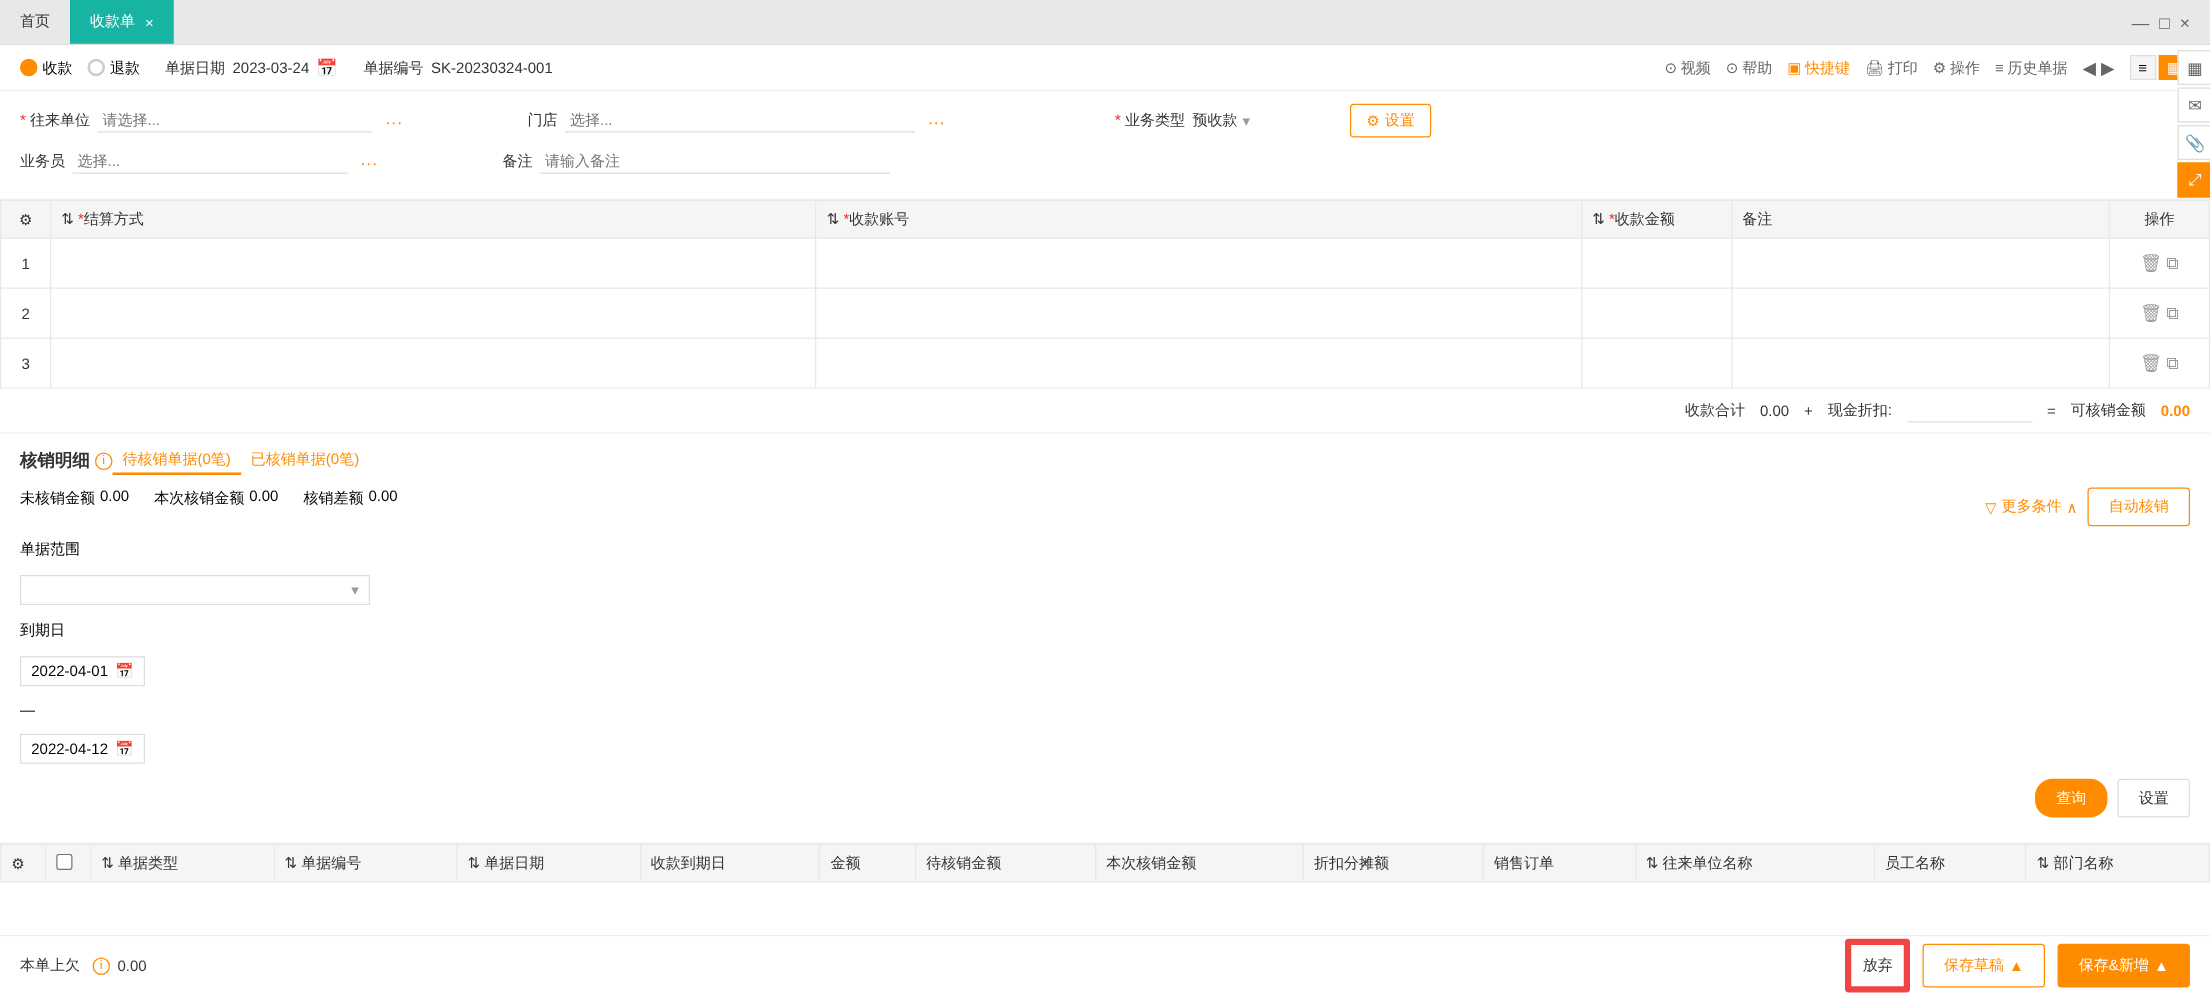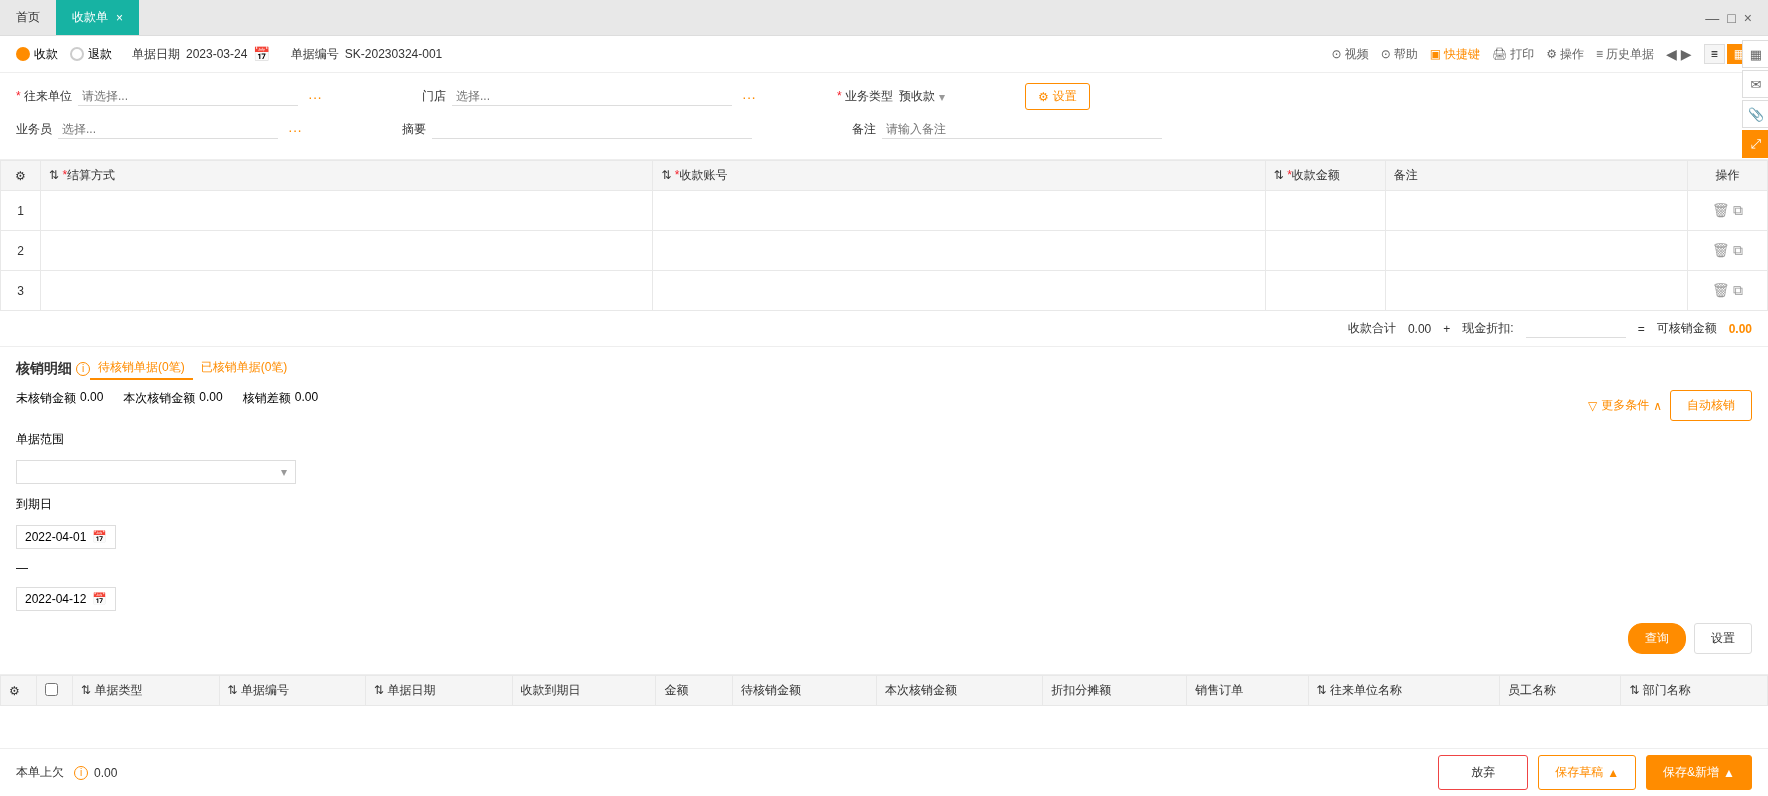--- a/index.html
+++ b/index.html
@@ -140,21 +140,21 @@
     
     .footer {
       display: flex; align-items: center; justify-content: space-between;
       padding: 10px 16px; background: #fff; border-top: 1px solid #eee;
       height: 48px;
       gap: 44px;
     }
     .footer-left { display: flex; align-items: center; gap: 6px; color: #333; }
     .footer-right { display: flex; align-items: center; gap: 10px; }
     .btn-discard {
-      padding: 8px 32px; background: #fff; border: 1px solid #ef4444;
+      padding: 8px 9px; background: #fff; border: 5px solid #ef4444;
       color: #333; cursor: pointer; border-radius: 3px; font-size: 13px;
     }
     .btn-save-draft {
       padding: 8px 16px; background: #fff; border: 1px solid #ff8c00;
       color: #ff8c00; cursor: pointer; border-radius: 3px; font-size: 13px;
       display: flex; align-items: center; gap: 4px;
     }
     .btn-save-new {
       padding: 8px 16px; background: #ff8c00; border: 1px solid #ff8c00;
       color: #fff; cursor: pointer; border-radius: 3px; font-size: 13px;
@@ -264,41 +264,37 @@
       <div class="form-field">
         <span class="field-label"><span class="required">*</span> <span>往来单位</span></span>
         <input class="field-input" style="min-width: 220px;" placeholder="请选择...">
         <span class="field-more">···</span>
       </div>
       <div class="form-field" style="margin-left:80px;">
         <span class="field-label"><span>门店</span></span>
         <input class="field-input" style="min-width: 280px;" placeholder="选择...">
         <span class="field-more">···</span>
       </div>
-      <div class="form-field" style="margin-left:61px;">
+      <div class="form-field" style="margin-left:116px;">
         <span class="field-label"><span class="required">*</span> <span>业务类型</span></span>
         <div class="field-select">
           <span class="field-select-value">预收款</span>
           <span class="field-select-arrow">▾</span>
         </div>
         <button class="setting-btn">
           <span>⚙</span>
           <span>设置</span>
         </button>
       </div>
     </div>
     <div class="form-row">
       <div class="form-field">
         <span class="field-label"><span>业务员</span></span>
         <input class="field-input" style="min-width: 220px;" placeholder="选择...">
         <span class="field-more">···</span>
-      </div>
-      <div class="form-field" style="margin-left:80px;">
-        <span class="field-label"><span>摘要</span></span>
-        <input class="field-input" style="min-width: 320px;">
       </div>
       <div class="form-field" style="margin-left:80px;">
         <span class="field-label"><span>备注</span></span>
         <input class="field-input" style="min-width: 280px;" placeholder="请输入备注">
       </div>
     </div>
   </div>
 
   <div class="table-section">
     <table class="data-table">

